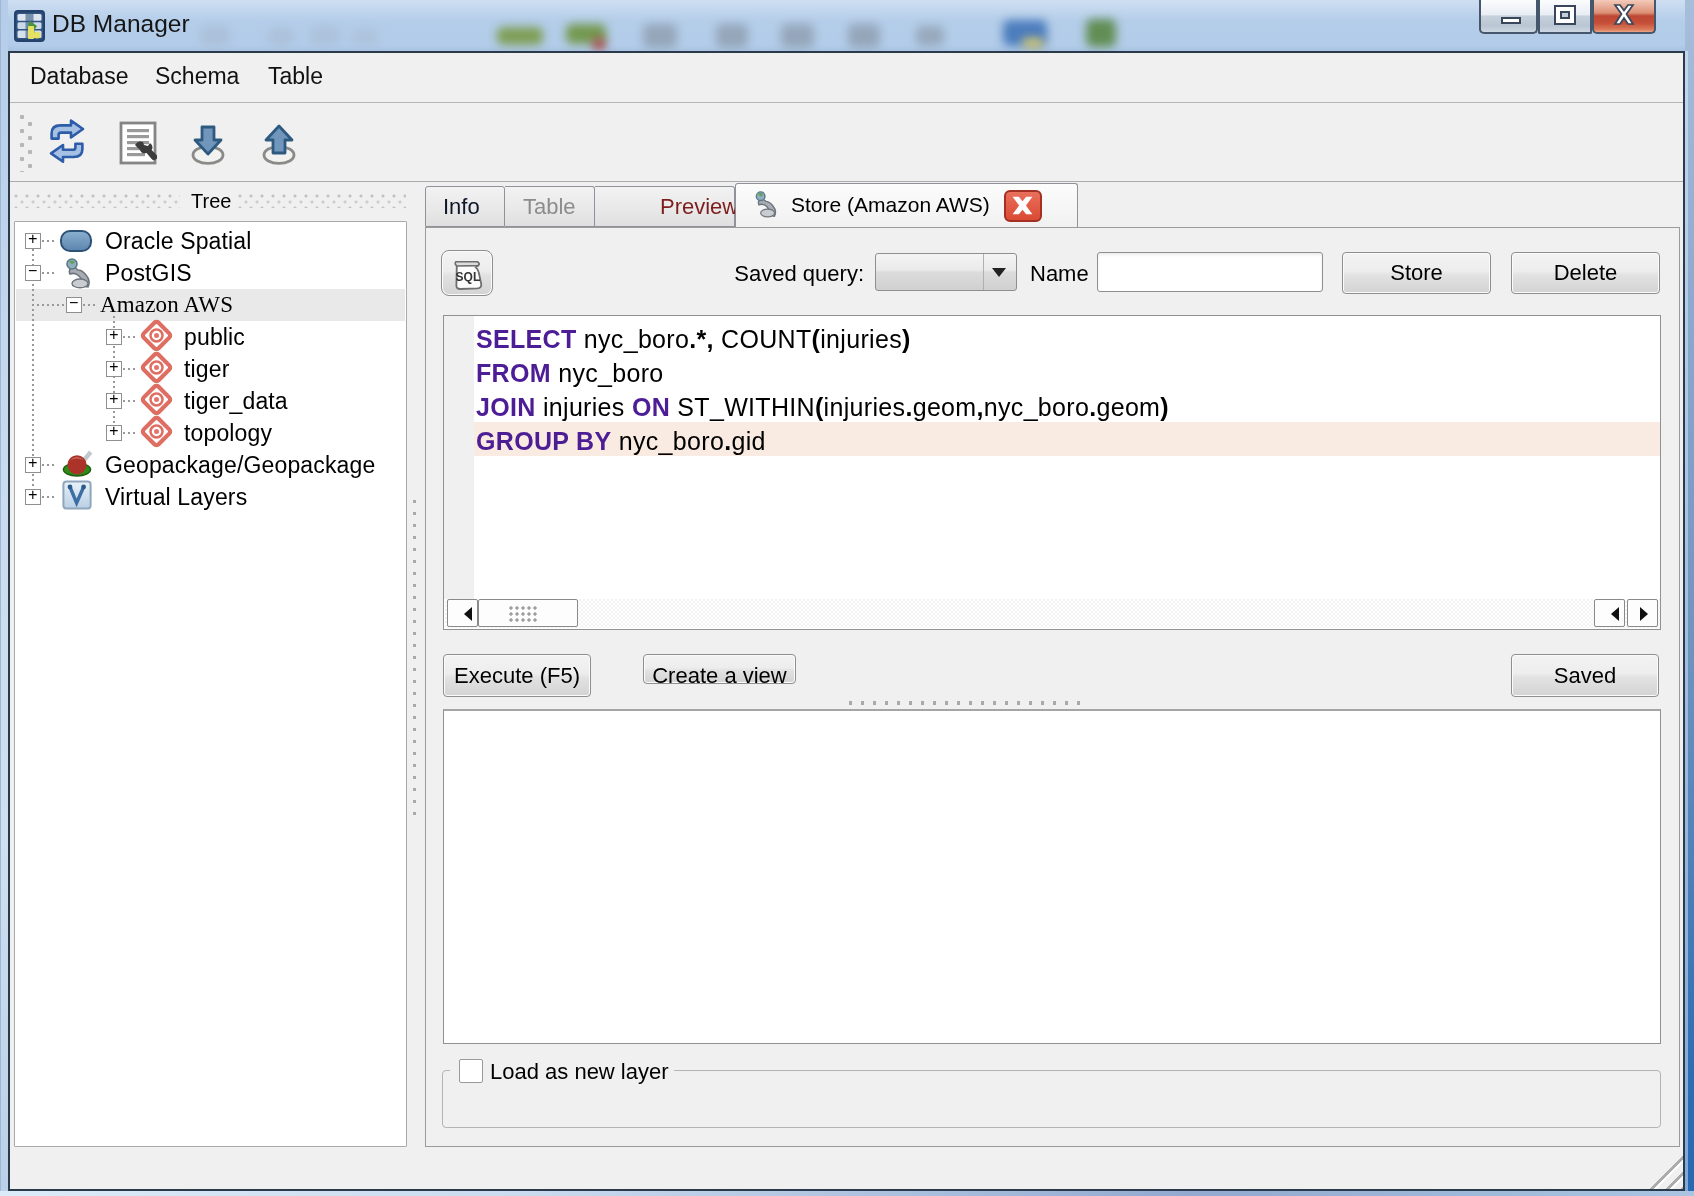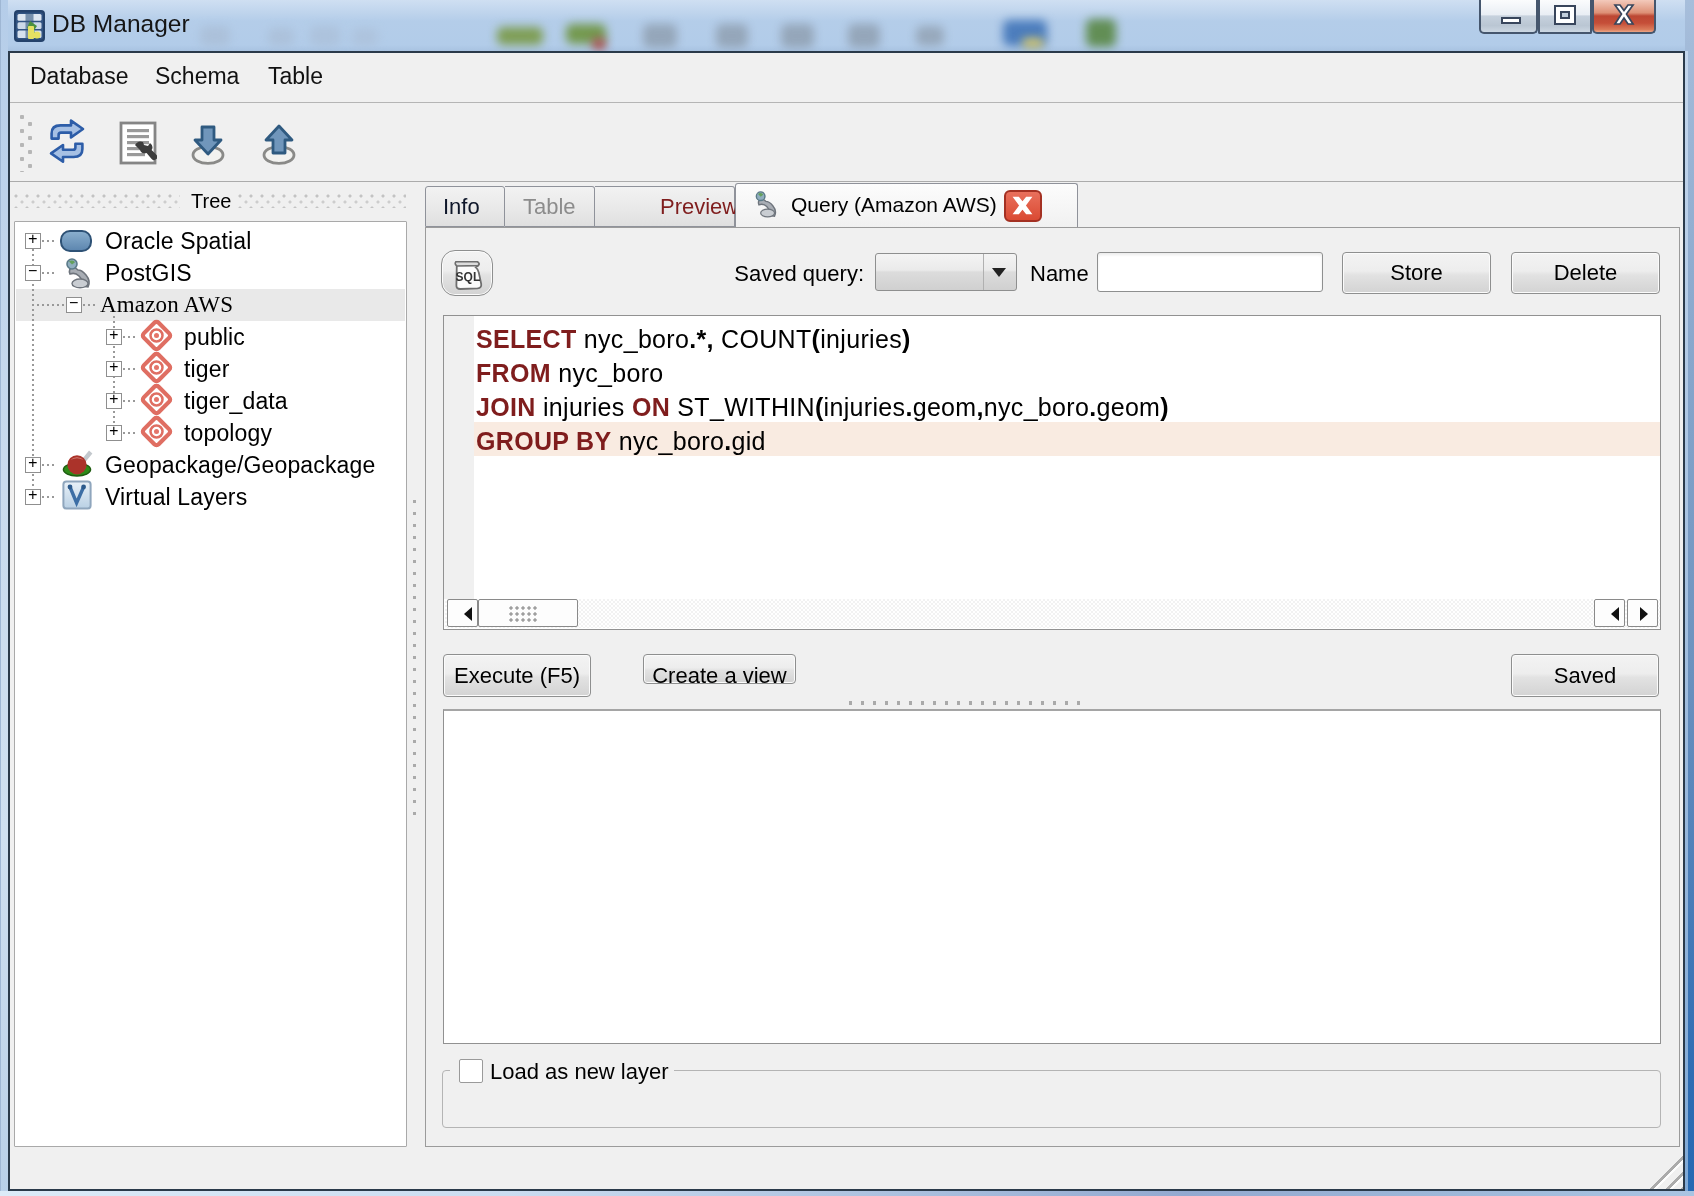--- a/index.html
+++ b/index.html
@@ -7,21 +7,21 @@
 body { position:relative; font-family:"Liberation Sans", sans-serif; background:#b9d0ea; }
 .abs { position:absolute; }
 .blur { filter:blur(5px); border-radius:6px; }
 .btn7 { position:absolute; border:1px solid #8e8f8f; border-radius:4px;
   background:linear-gradient(#f3f3f3, #ededed 45%, #e2e2e2 55%, #d3d3d3 100%);
   box-shadow:inset 0 0 0 1px #fbfbfb;
   color:#000; text-align:center; font-size:22px; }
 .dotv { background-image:repeating-linear-gradient(to bottom,#999 0 2px,transparent 2px 5px); width:2px; }
 .doth { background-image:repeating-linear-gradient(to right,#999 0 2px,transparent 2px 5px); height:2px; }
 .sqlline { position:absolute; left:476px; height:34px; line-height:34px; font-size:25px; letter-spacing:0.32px; color:#000; white-space:nowrap; }
-.kw { color:#7f1d1d; }
+.kw { color:#4c1d95; }
 .exp { position:absolute; width:16px; height:16px; background:#fff; border:1px solid #8f8f8f;
   font-size:16px; line-height:13px; text-align:center; color:#000; font-family:"Liberation Mono",monospace; }
 </style>
 </head>
 <body>
 
 <div class="abs" style="left:0;top:0;width:1694px;height:53px;background:linear-gradient(#cfdff2,#b4cde9 40%,#b2cce9 85%,#a5c0de);"></div>
 <div class="abs" style="left:0;top:0;width:8px;height:1196px;background:linear-gradient(#b5cde9,#c9dbee 40%,#cfe0f0 70%,#b9d0e8);border-left:1px solid #9fb7d4;"></div>
 <div id="blurs">
 <div class="abs blur" style="left:200px;top:26px;width:30px;height:20px;background:#a9bcd4;opacity:.7;"></div>
@@ -198,31 +198,31 @@
 <div class="abs" style="left:443px;top:194px;font-size:22px;color:#0f172a;">Info</div>
 <div class="abs" style="left:523px;top:194px;font-size:22px;color:#8c8c8c;">Table</div>
 <div class="abs" style="left:616px;top:194px;font-size:22px;color:#7f1d1d;margin-left:44px;">Preview</div>
 <div class="abs" style="left:735px;top:183px;width:343px;height:45px;border:1px solid #8f929a;border-bottom:none;border-radius:3px 3px 0 0;background:linear-gradient(#fcfcfc,#f4f4f4 70%,#f0f0f0);"></div>
 <svg class="abs" style="left:752px;top:189px;" width="26" height="30" viewBox="0 0 15 16">
  <path d="M 5.5 4.5 q -2.5 1.5 -1.5 4 q 2.5 -1 4.5 1 q 2.5 2.5 1 5 l 3.5 0.5 q 1.5 -3 -1 -6 q -2 -2.5 -4 -2.5 Z" fill="#a8adb4" stroke="#6e747c" stroke-width="0.8"></path>
  <ellipse cx="9" cy="13.2" rx="4" ry="2.2" fill="#c9cdd2" stroke="#6e747c" stroke-width="0.7"></ellipse>
  <circle cx="5" cy="3.5" r="2.5" fill="#90aebf" stroke="#5b7a88" stroke-width="0.8"></circle>
  <path d="M 3.5 2.2 a 2 2 0 0 1 3 0.4 l -1.5 1.2 Z" fill="#64a05c"></path>
 </svg>
-<div class="abs" style="left:791px;top:193px;font-size:21px;color:#000;">Query (Amazon AWS)</div>
+<div class="abs" style="left:791px;top:193px;font-size:21px;color:#000;">Store (Amazon AWS)</div>
 <div class="abs" style="left:1004px;top:190px;width:38px;height:32px;background:linear-gradient(#e9705c,#da4a33);border:2px solid #a33022;border-radius:6px;">
  <svg width="30" height="28" viewBox="0 0 30 28" style="position:absolute;left:0;top:0;">
   <path d="M 8 5.5 L 12.5 5.5 L 16.5 10.5 L 20.5 5.5 L 25 5.5 L 19 13.5 L 25 21.5 L 20.5 21.5 L 16.5 16.5 L 12.5 21.5 L 8 21.5 L 14 13.5 Z" fill="#fff" stroke="#fff" stroke-width="1.4"></path>
  </svg>
 </div>
 </div>
 
 <div class="abs" style="left:425px;top:227px;width:1255px;height:920px;background:#f0f0f0;border:1px solid #9b9b9b;"></div>
 <div id="querytop">
-<div class="btn7" style="left:441px;top:250px;width:52px;height:46px;border-radius:14px;">
+<div class="btn7" style="left:441px;top:250px;width:52px;height:46px;border-radius:8px;">
  <svg width="34" height="36" viewBox="0 0 17 18" style="margin-top:4px;">
   <path d="M 3.2 3.4 L 13.4 3.4 q 1.8 0.9 0.5 2 l -1 0.8 q 1.2 1 1.5 2.6 l 1.2 5.6 q 0.3 2 -1.8 2.3 l -8.6 0.3 q -2.2 0 -2 -2 L 3.4 5 Z" fill="#fbfbfb" stroke="#6e6e6e" stroke-width="0.9"></path>
   <path d="M 3 3.4 L 13.6 3.4 q 1.6 0.8 0.4 1.9 L 3.4 5.5 q -1.4 -1.2 -0.4 -2.1 Z" fill="#dcdcdc" stroke="#6e6e6e" stroke-width="0.8"></path>
   <text x="2.8" y="12.8" font-size="6" font-weight="bold" fill="#333" font-family="Liberation Sans">SQL</text>
  </svg>
 </div>
 <div class="abs" style="left:733px;top:261px;width:131px;font-size:22px;color:#000;text-align:right;">Saved query:</div>
 <div class="abs" style="left:875px;top:253px;width:142px;height:38px;border:1px solid #8e8f8f;border-radius:3px;background:linear-gradient(#f4f4f4,#eaeaea 45%,#dcdcdc 50%,#d0d0d0);">
  <div class="abs" style="left:107px;top:0;width:1px;height:36px;background:#b0b0b0;"></div>
  <div class="abs" style="left:116px;top:14px;width:0;height:0;border:7px solid transparent;border-top:9px solid #222;"></div>

